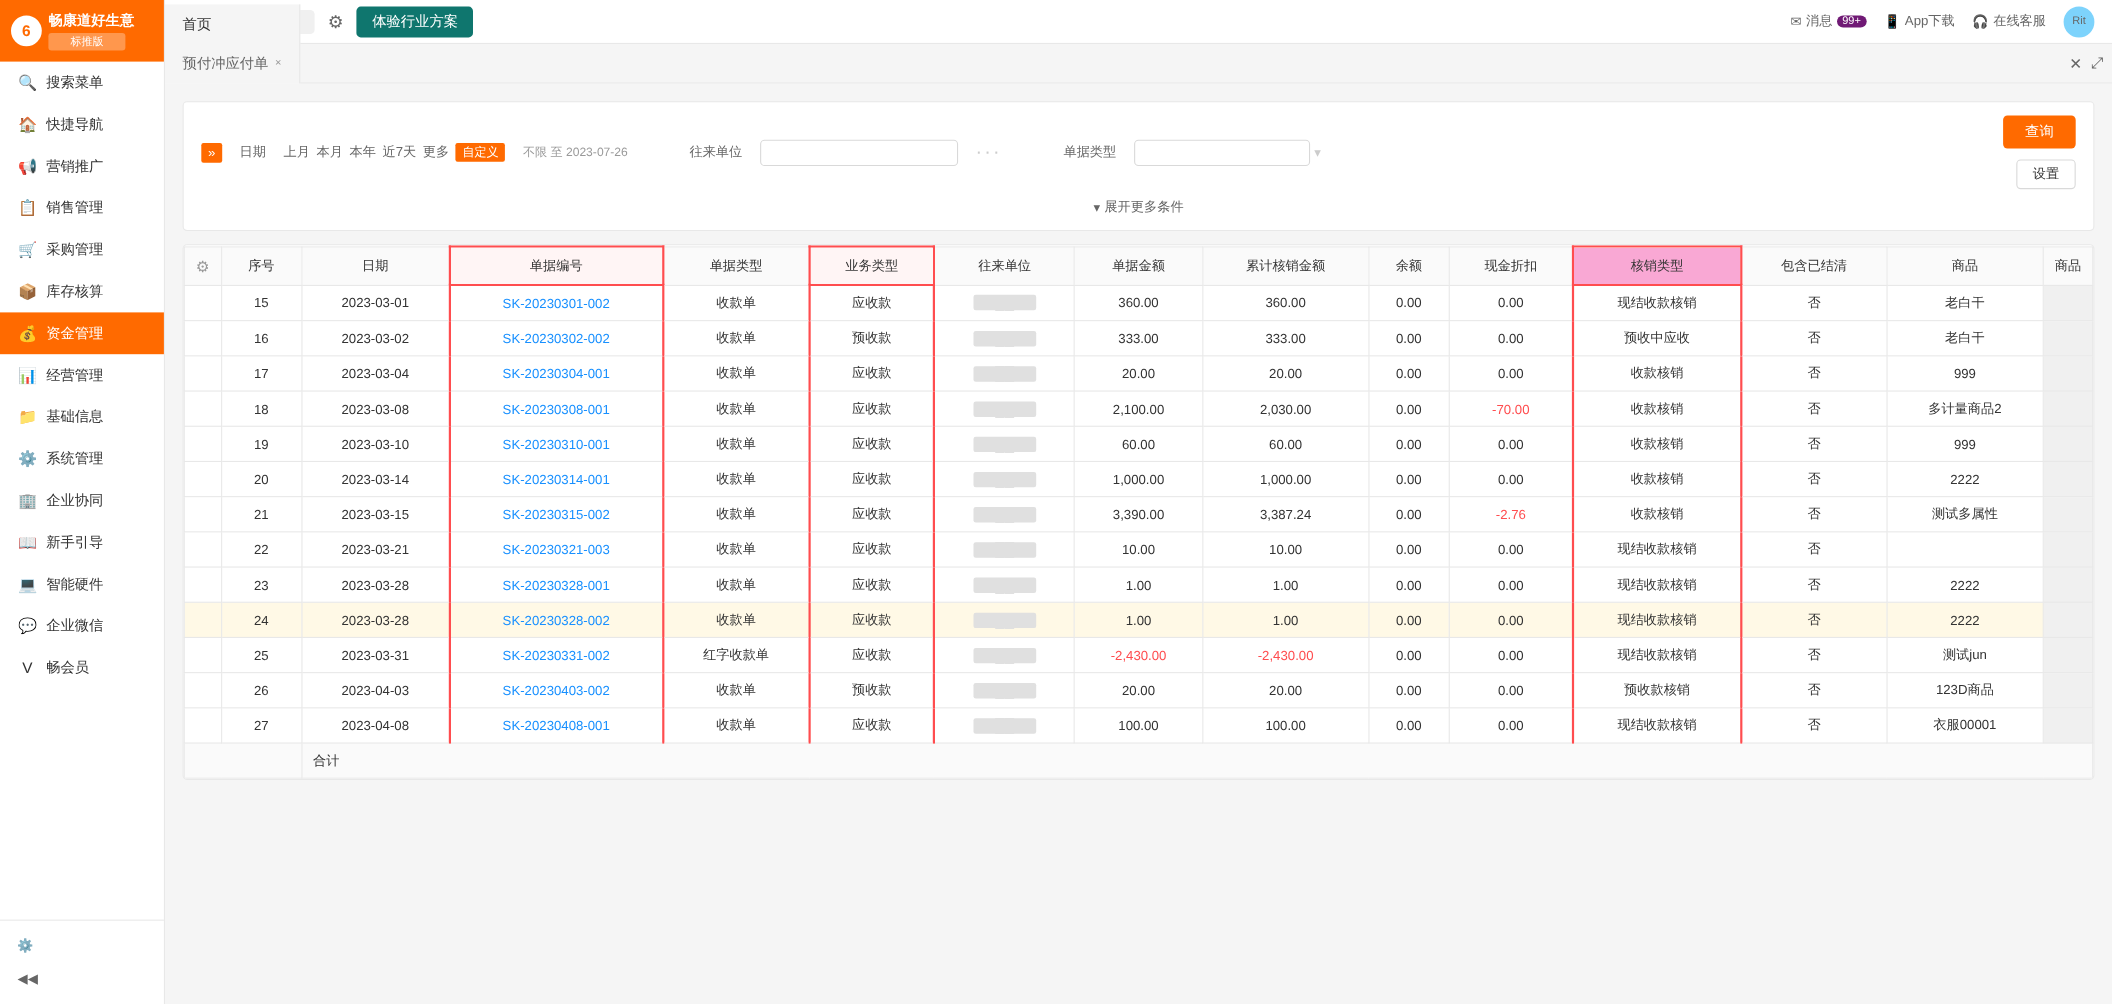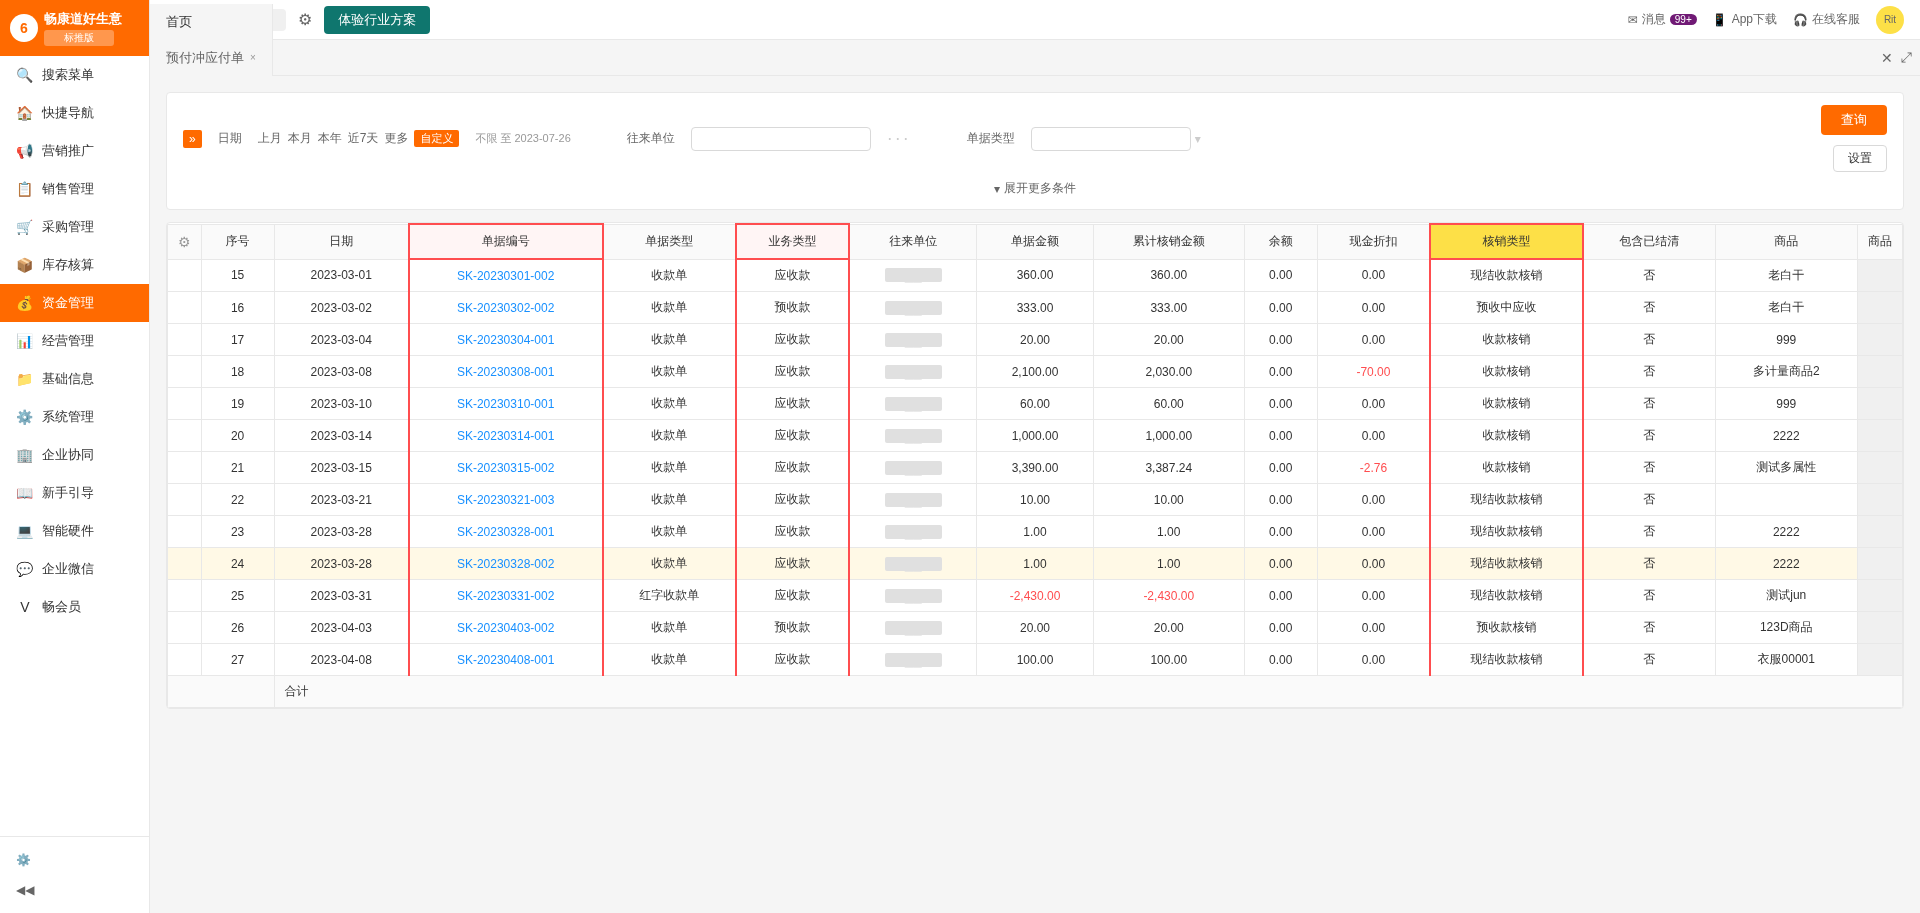--- a/index.html
+++ b/index.html
@@ -184,21 +184,21 @@
         <span class="badge">99+</span>
       </div>
       <div class="topbar-right-item">
         <span>📱</span>
         <span>App下载</span>
       </div>
       <div class="topbar-right-item">
         <span>🎧</span>
         <span>在线客服</span>
       </div>
-      <div class="topbar-avatar" style="background:#fde047;border-radius:50%;width:28px;height:28px;display:flex;align-items:center;justify-content:center;font-size:10px;color:#666;">
+      <div class="topbar-avatar" style="background:#7dd3fc;border-radius:50%;width:28px;height:28px;display:flex;align-items:center;justify-content:center;font-size:10px;color:#666;">
         <span>Rit</span>
       </div>
     </div>
   </div>
 
   <div class="tabbar">
     <div id="tabs-container" style="display:flex;flex-direction:column;">
         <div class="tab home">
           <span>首页</span>
         </div>
@@ -267,21 +267,21 @@
             <th>序号</th>
             <th>日期</th>
             <th style="border:2px solid #ff4d4f;background:#fff5f5;">单据编号</th>
             <th>单据类型</th>
             <th style="border:2px solid #ff4d4f;background:#fff5f5;">业务类型</th>
             <th>往来单位</th>
             <th>单据金额</th>
             <th>累计核销金额</th>
             <th>余额</th>
             <th>现金折扣</th>
-            <th style="border:2px solid #ff4d4f;background:#fde047;">核销类型</th>
+            <th style="border:2px solid #ff4d4f;background:#f9a8d4;">核销类型</th>
             <th>包含已结清</th>
             <th>商品</th>
             <th>商品</th>
           </tr>
         </thead>
         <tbody id="table-body">
             <tr>
       <td></td>
       <td>15</td>
       <td>2023-03-01</td>

